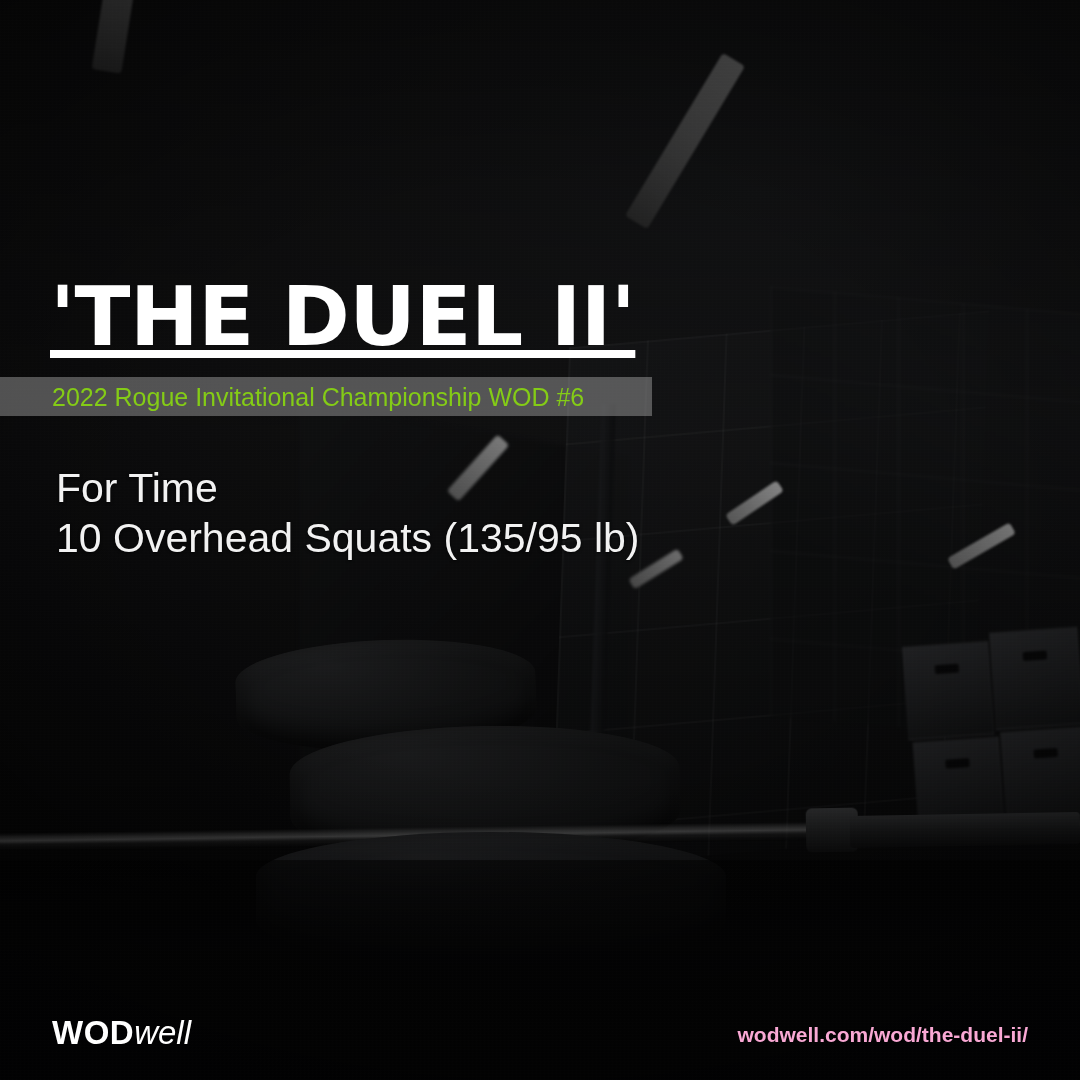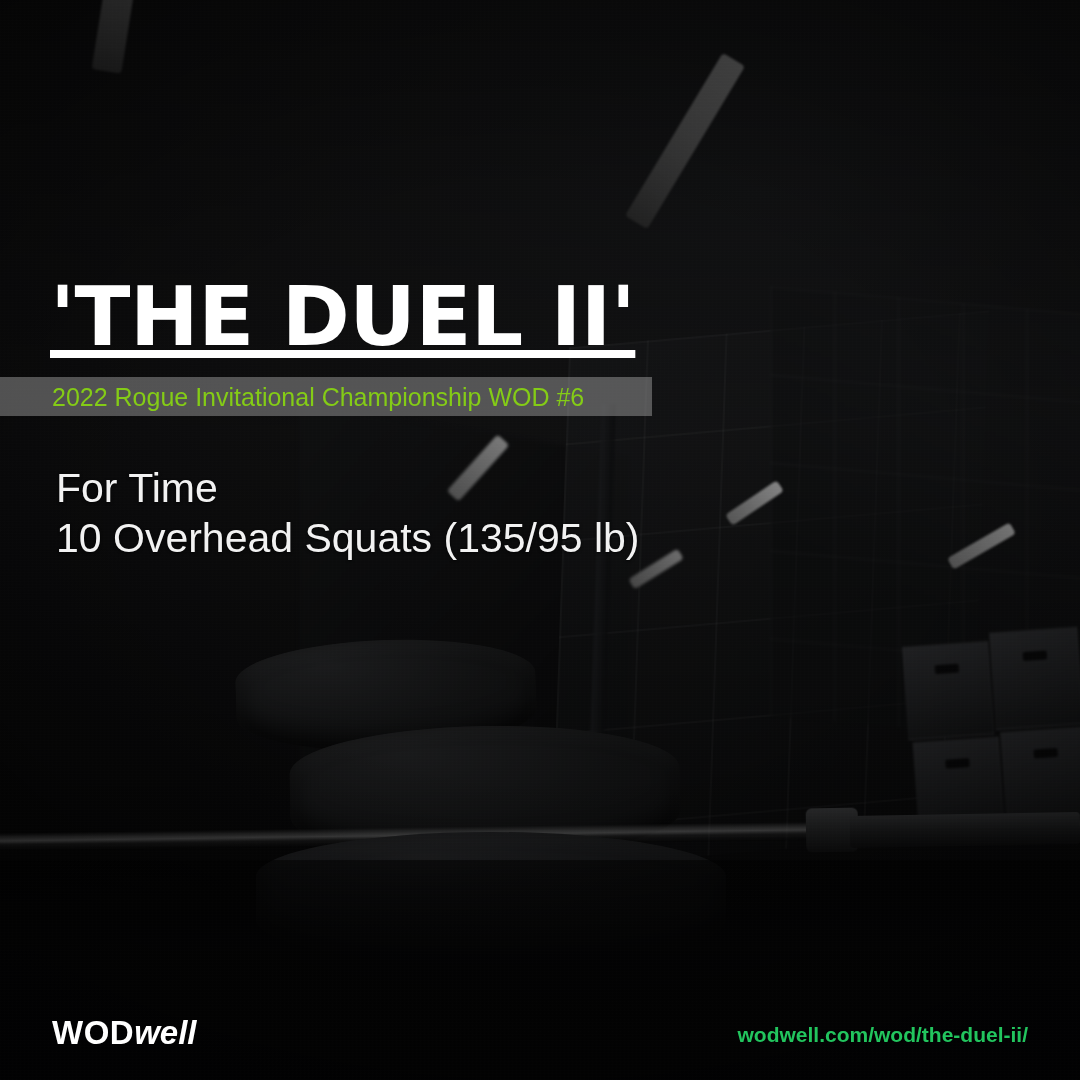--- a/index.html
+++ b/index.html
@@ -290,33 +290,33 @@
     line-height: 38px;
     color: #ffffff;
     font-family: "Liberation Sans", sans-serif;
     white-space: nowrap;
   }
   .logo .wod {
     font-weight: 700;
     letter-spacing: .5px;
   }
   .logo .well {
-    font-weight: 700;
+    font-weight: 400;
     font-style: italic;
     letter-spacing: 0;
   }
 
   .url {
     position: absolute;
     right: 52px;
     bottom: 32px;
     font-size: 21px;
     line-height: 26px;
     font-weight: 700;
-    color: #22c55e;
+    color: #f9a8d4;
     font-family: "Liberation Sans", sans-serif;
     white-space: nowrap;
   }
 </style>
 </head>
 <body>
 
 <div class="card">
 
   <div class="bg">

